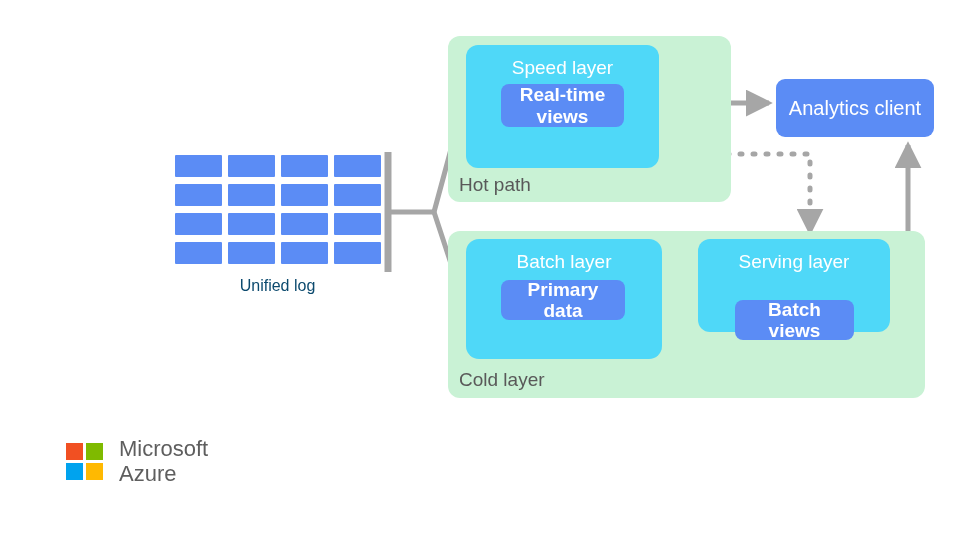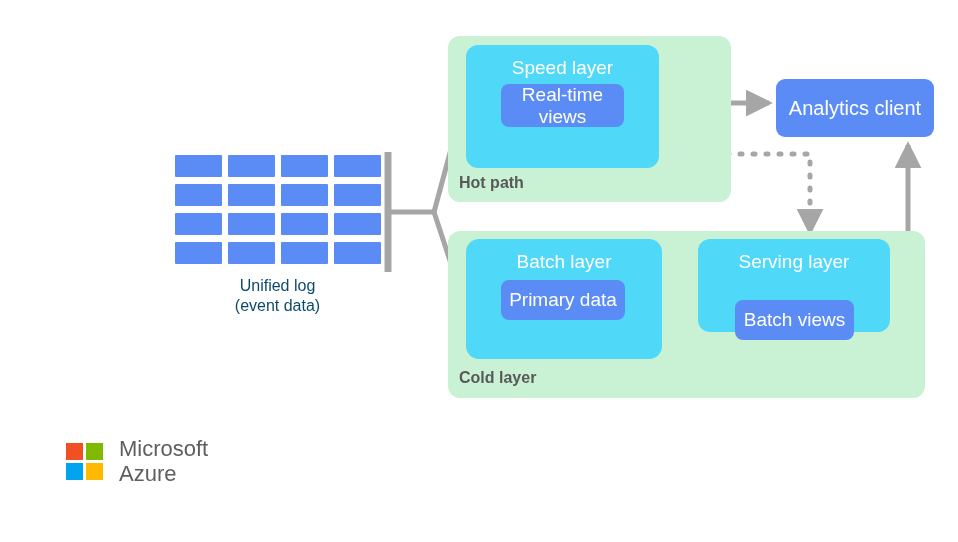--- a/index.html
+++ b/index.html
@@ -28,24 +28,23 @@
 
   
   .path-panel {
     position: absolute;
     background: #c9f2d5;
     border-radius: 12px;
   }
   .path-label {
     position: absolute;
     color: #595959;
-    font-size: 16px;
+    font-size: 19px;
     line-height: 1;
     white-space: nowrap;
-    font-weight: bold;
   }
 
   
   .layer-box {
     position: absolute;
     background: #4fd8f8;
     border-radius: 12px;
   }
   .layer-title {
     position: absolute;
@@ -66,20 +65,21 @@
     border-radius: 8px;
     display: flex;
     align-items: center;
     justify-content: center;
     color: #ffffff;
     font-size: 19px;
     line-height: 1.12;
     text-align: center;
     box-sizing: border-box;
     padding: 15px 8px;
+    font-weight: bold;
   }
 
   
   .client-box {
     position: absolute;
     background: #5b8cf5;
     border-radius: 9px;
     display: flex;
     align-items: center;
     justify-content: center;
@@ -192,21 +192,20 @@
     <div class="log-cell"></div>
     <div class="log-cell"></div>
     <div class="log-cell"></div>
     <div class="log-cell"></div>
     <div class="log-cell"></div>
     <div class="log-cell"></div>
     <div class="log-cell"></div>
   </div>
   <div id="log-caption" style="left:175px; top:276px; width:205px;">
     <div>Unified log</div>
-    <div>(event data)</div>
   </div>
 
   <div class="path-panel" style="left:448px; top:36px; width:283px; height:166px;"></div>
   <div class="path-label" style="left:459px; top:175px;">Hot path</div>
 
   <div class="layer-box" style="left:466px; top:45px; width:193px; height:123px;">
     <div class="layer-title">Speed layer</div>
   </div>
   <div class="views-box" style="left:501px; top:84px; width:123px; height:43px; flex-direction:column;">
     <span>Real-time</span>

